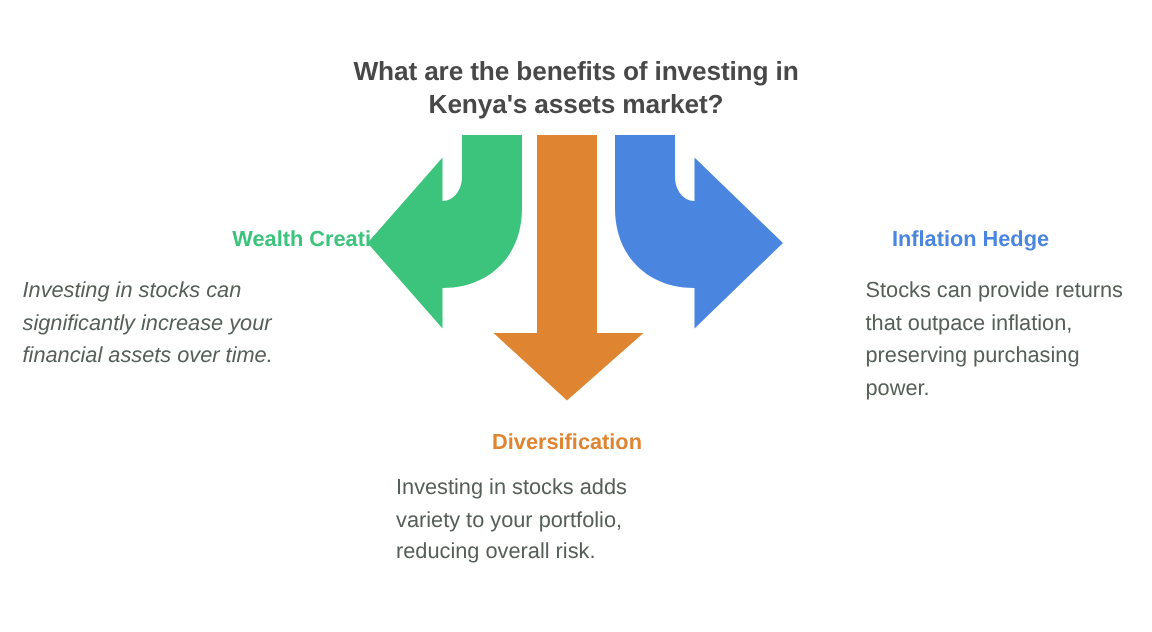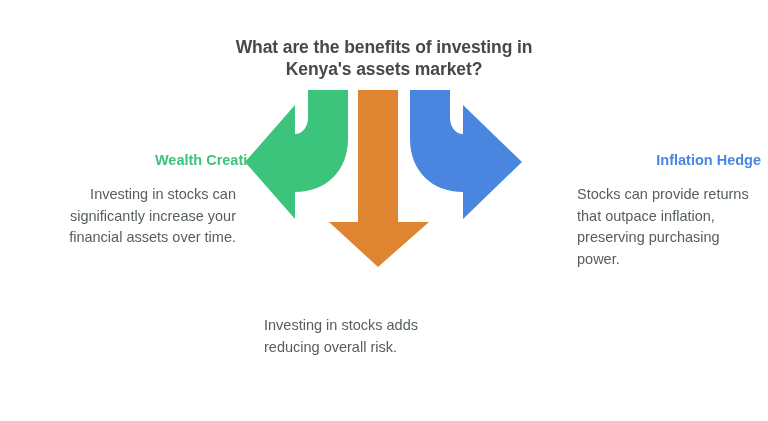--- a/index.html
+++ b/index.html
@@ -61,32 +61,33 @@
   
   .left-label {
     left: 0px;
     top: 151px;
     width: 232px;
     text-align: right;
     color: #3cc47c;
     margin-left: 33px;
   }
   .left-body {
-    left: 4px;
+    left: 15px;
     top: 184px;
     width: 232px;
-    text-align: right;
+    text-align: left;
+    font-style: italic;
   }
 
   
   .right-label {
     left: 533px;
     top: 151px;
     width: 228px;
-    text-align: right;
+    text-align: center;
     color: #4a86e0;
   }
   .right-body {
     left: 533px;
     top: 184px;
     width: 222px;
     text-align: left;
     margin-left: 44px;
   }
 
@@ -161,18 +162,20 @@
   </div>
 
   <div class="branch-label right-label">Inflation Hedge</div>
   <div class="branch-body right-body">
     <span class="line">Stocks can provide returns</span>
     <span class="line">that outpace inflation,</span>
     <span class="line">preserving purchasing</span>
     <span class="line">power.</span>
   </div>
 
+  <div class="branch-label bottom-label">Diversification</div>
   <div class="branch-body bottom-body">
     <span class="line">Investing in stocks adds</span>
+    <span class="line">variety to your portfolio,</span>
     <span class="line">reducing overall risk.</span>
   </div>
 
 </div>
 
 </body></html>

